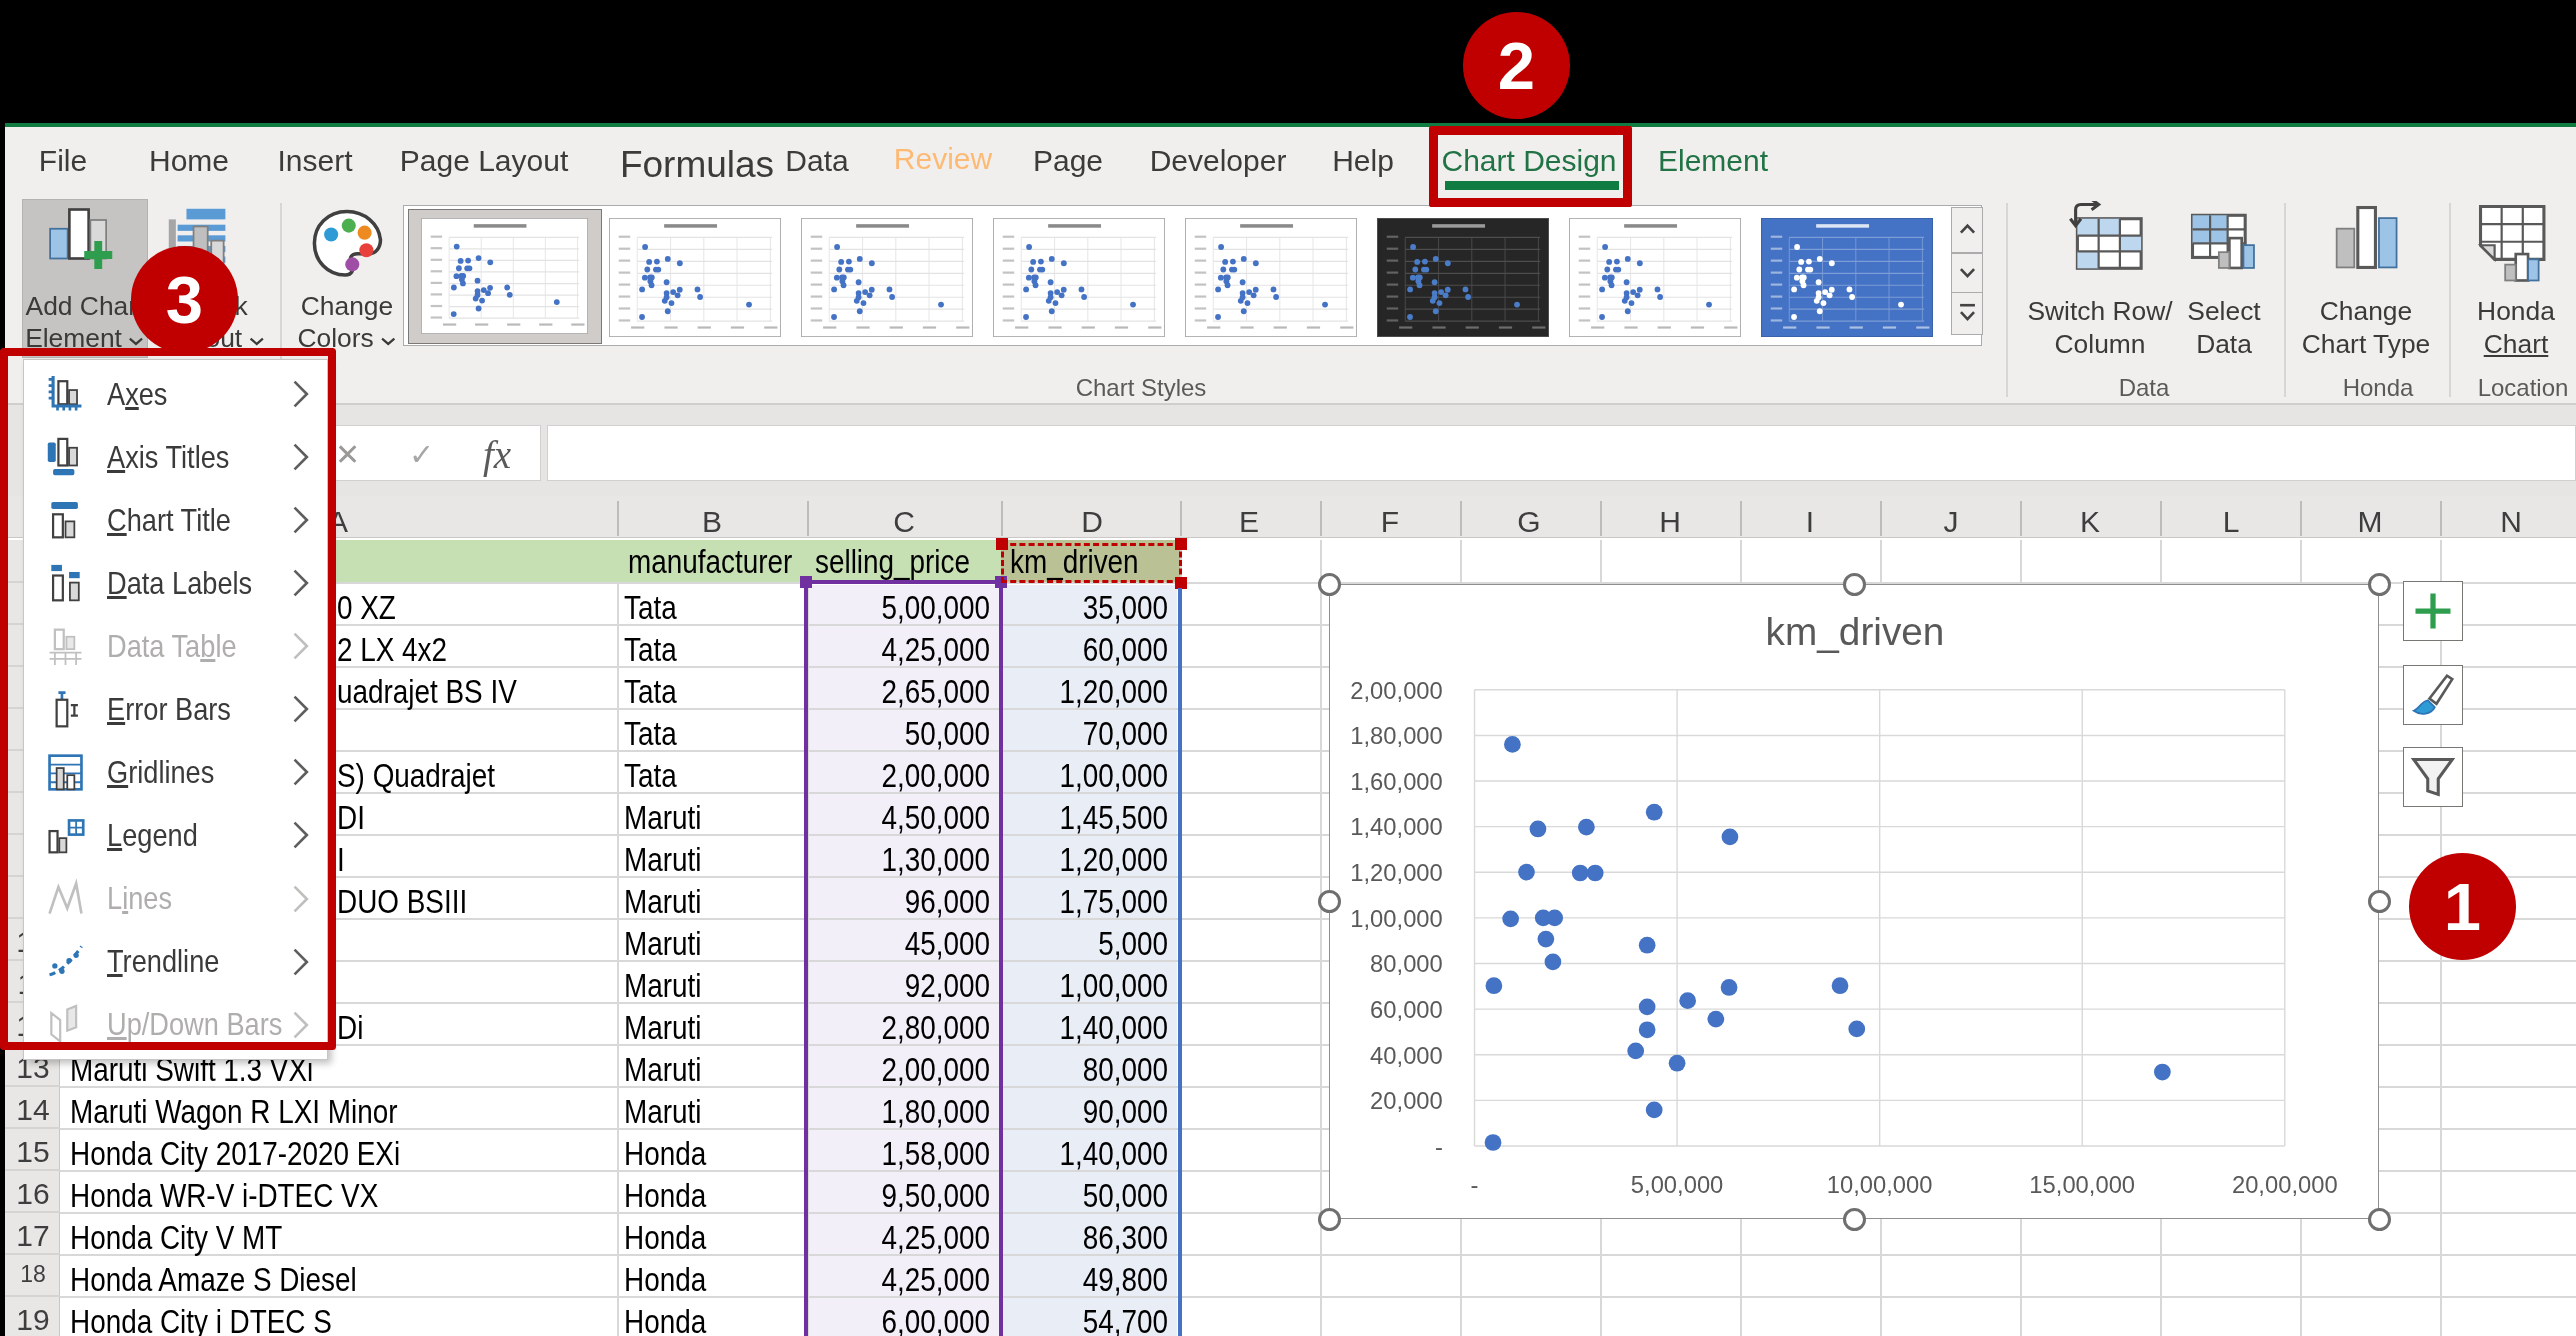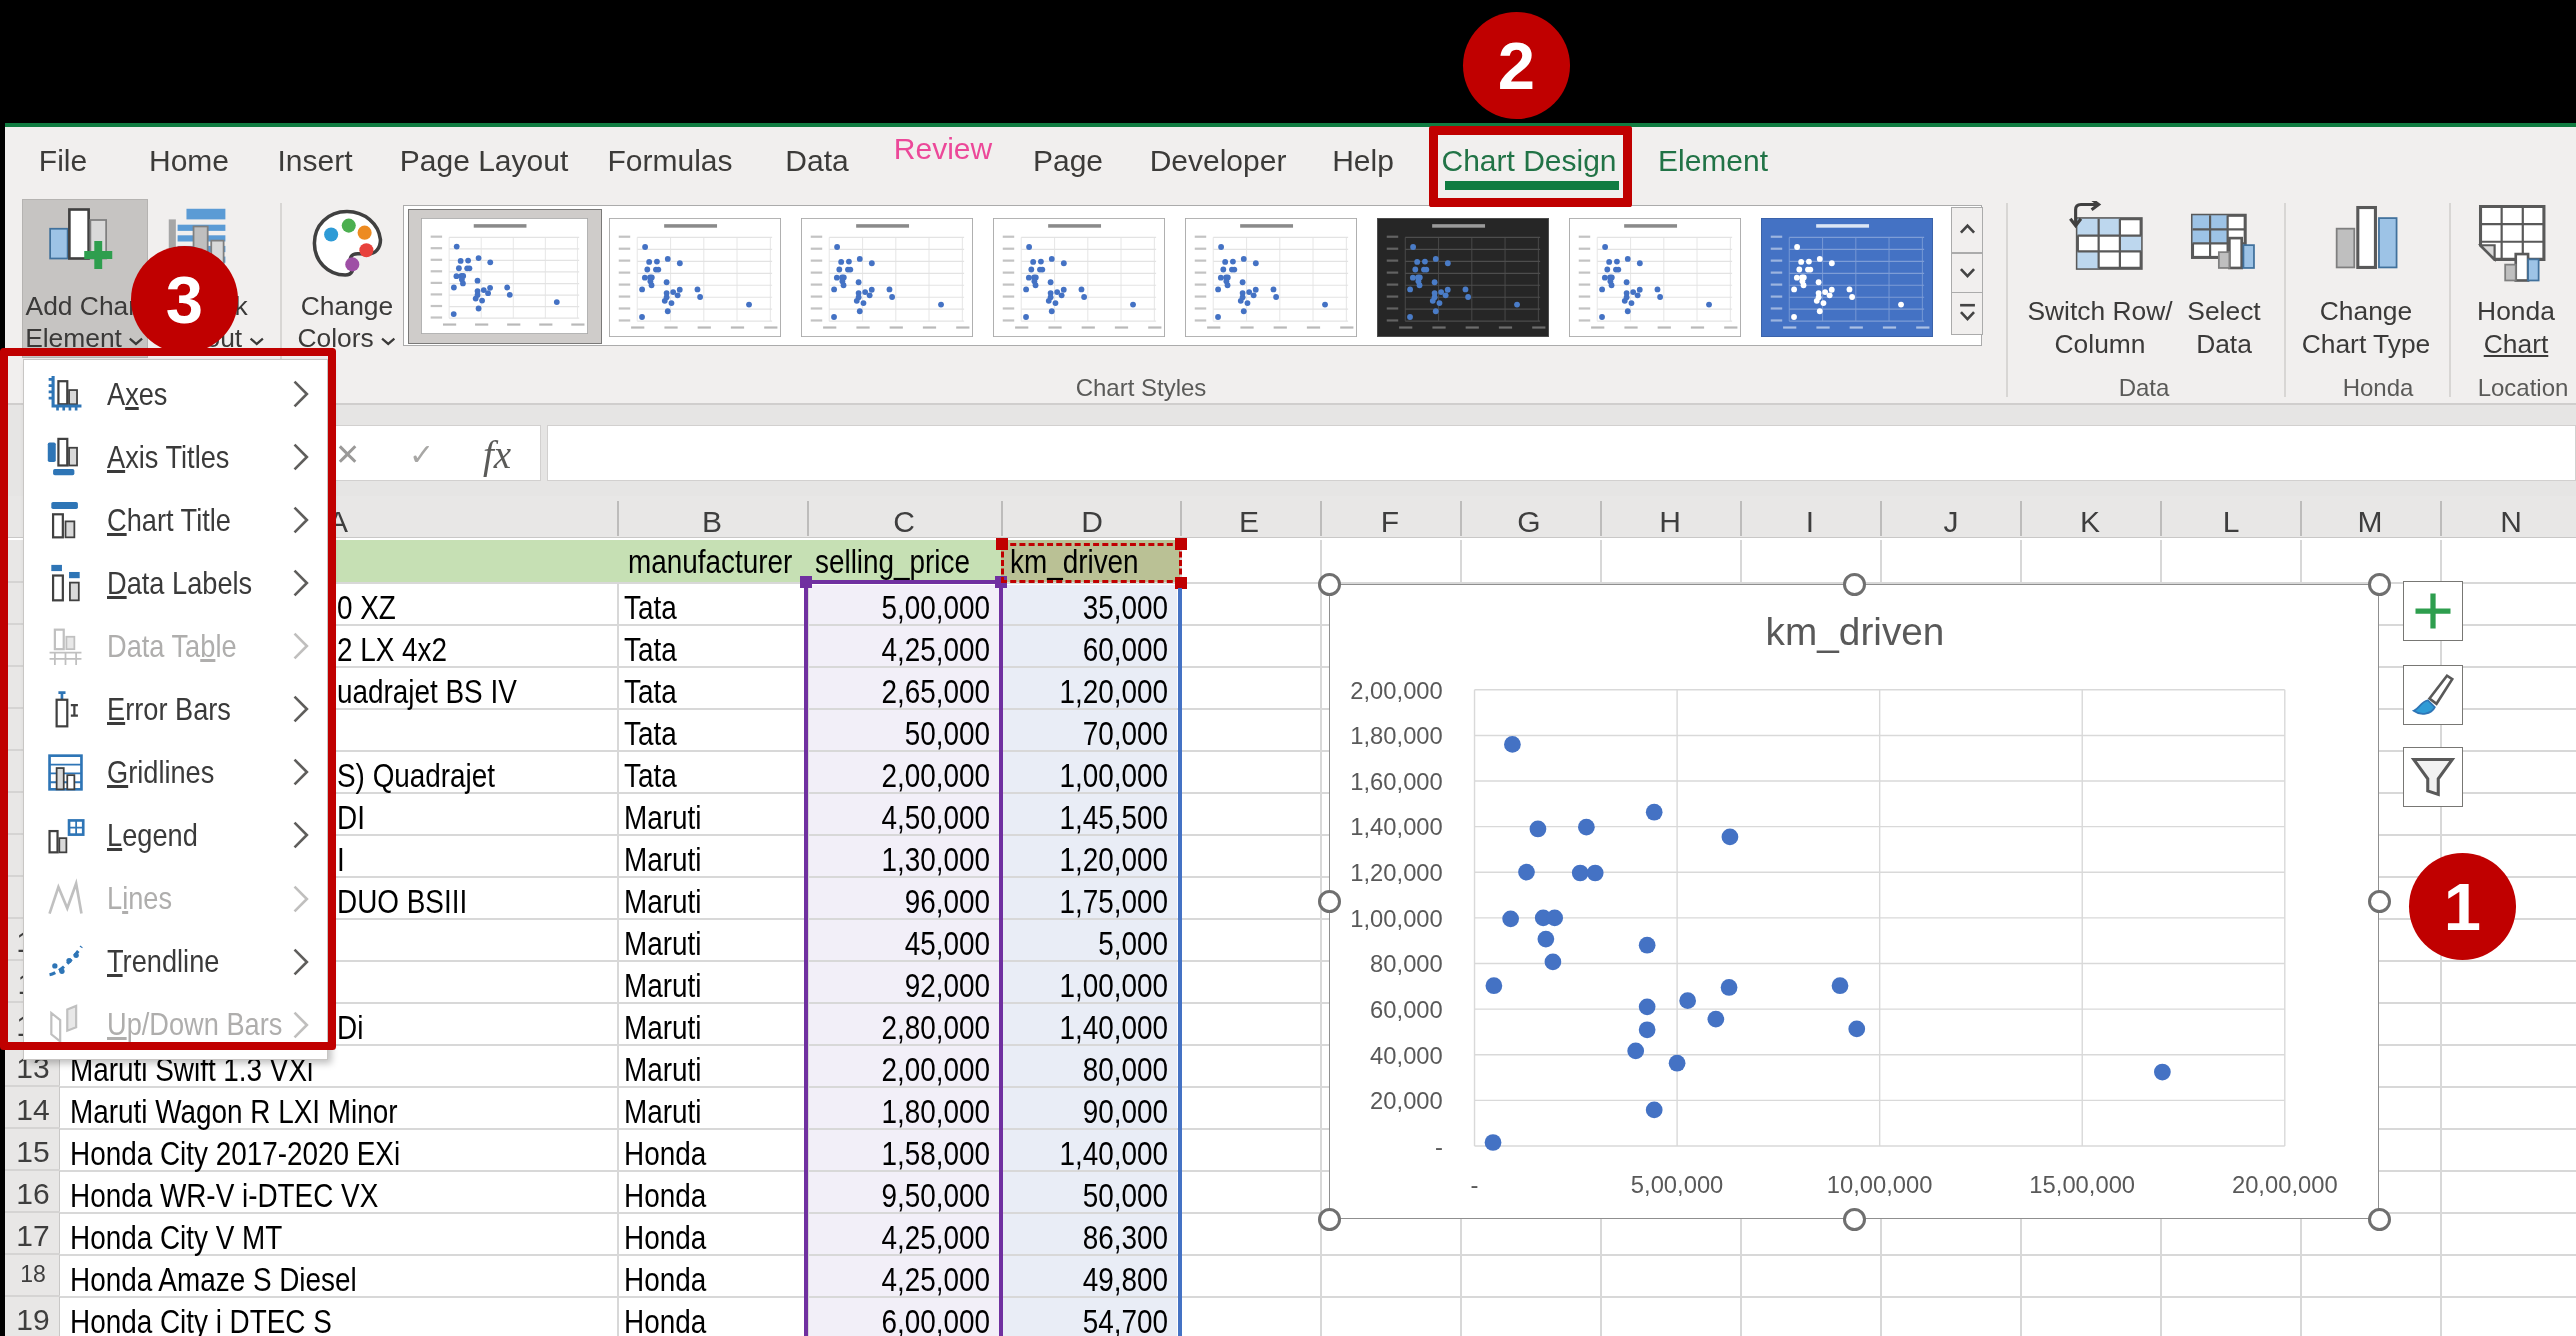--- a/index.html
+++ b/index.html
@@ -8,23 +8,23 @@
 .rb{position:absolute;font-size:26.4px;color:#3B3A39;white-space:nowrap;transform:translateX(-50%);}
 </style></head><body>
 <div style="position:relative;width:2576px;height:1336px;background:#000;overflow:hidden;">
 
 <div style="position:absolute;left:5.3px;top:123px;width:2571px;height:1213px;background:#F1EFEE;"></div>
 <div style="position:absolute;left:5.3px;top:123px;width:2571px;height:3.5px;background:#107C41;"></div>
 <div style="position:absolute;left:63px;top:144px;transform:translateX(-50%);font-size:30px;color:#3C3B39;white-space:nowrap;">File</div>
 <div style="position:absolute;left:189px;top:144px;transform:translateX(-50%);font-size:30px;color:#3C3B39;white-space:nowrap;">Home</div>
 <div style="position:absolute;left:315px;top:144px;transform:translateX(-50%);font-size:30px;color:#3C3B39;white-space:nowrap;">Insert</div>
 <div style="position:absolute;left:484px;top:144px;transform:translateX(-50%);font-size:30px;color:#3C3B39;white-space:nowrap;">Page Layout</div>
-<div style="position:absolute;left:670px;top:144px;transform:translateX(-50%);font-size:30px;color:#3C3B39;white-space:nowrap;">Formulas</div>
+<div style="position:absolute;left:697px;top:144px;transform:translateX(-50%);font-size:37px;color:#3C3B39;white-space:nowrap;">Formulas</div>
 <div style="position:absolute;left:817px;top:144px;transform:translateX(-50%);font-size:30px;color:#3C3B39;white-space:nowrap;">Data</div>
-<div style="position:absolute;left:943px;top:132px;transform:translateX(-50%);font-size:30px;color:#ec4899;white-space:nowrap;">Review</div>
+<div style="position:absolute;left:943px;top:142px;transform:translateX(-50%);font-size:30px;color:#fdba74;white-space:nowrap;">Review</div>
 <div style="position:absolute;left:1068px;top:144px;transform:translateX(-50%);font-size:30px;color:#3C3B39;white-space:nowrap;">Page</div>
 <div style="position:absolute;left:1218px;top:144px;transform:translateX(-50%);font-size:30px;color:#3C3B39;white-space:nowrap;">Developer</div>
 <div style="position:absolute;left:1363px;top:144px;transform:translateX(-50%);font-size:30px;color:#3C3B39;white-space:nowrap;">Help</div>
 <div style="position:absolute;left:1529px;top:144px;transform:translateX(-50%);font-size:30px;color:#217346;white-space:nowrap;">Chart Design</div>
 <div style="position:absolute;left:1713px;top:144px;transform:translateX(-50%);font-size:30px;color:#217346;white-space:nowrap;">Element</div>
 <div style="position:absolute;left:1445px;top:181px;width:174px;height:8.8px;background:#107C41;"></div>
 <div style="position:absolute;left:22px;top:199px;width:126px;height:159px;background:#C6C4C2;border:0.9px solid #B5B3B1;"></div>
 <div style="position:absolute;left:48px;top:206px;width:76px;height:70px;"><svg width="76" height="70" viewBox="0 0 86 80">
 <rect x="2" y="26" width="20" height="34" fill="#9DC3E6" stroke="#41719C" stroke-width="2"></rect>
 <rect x="24" y="4" width="22" height="56" fill="#fff" stroke="#404040" stroke-width="3"></rect>

